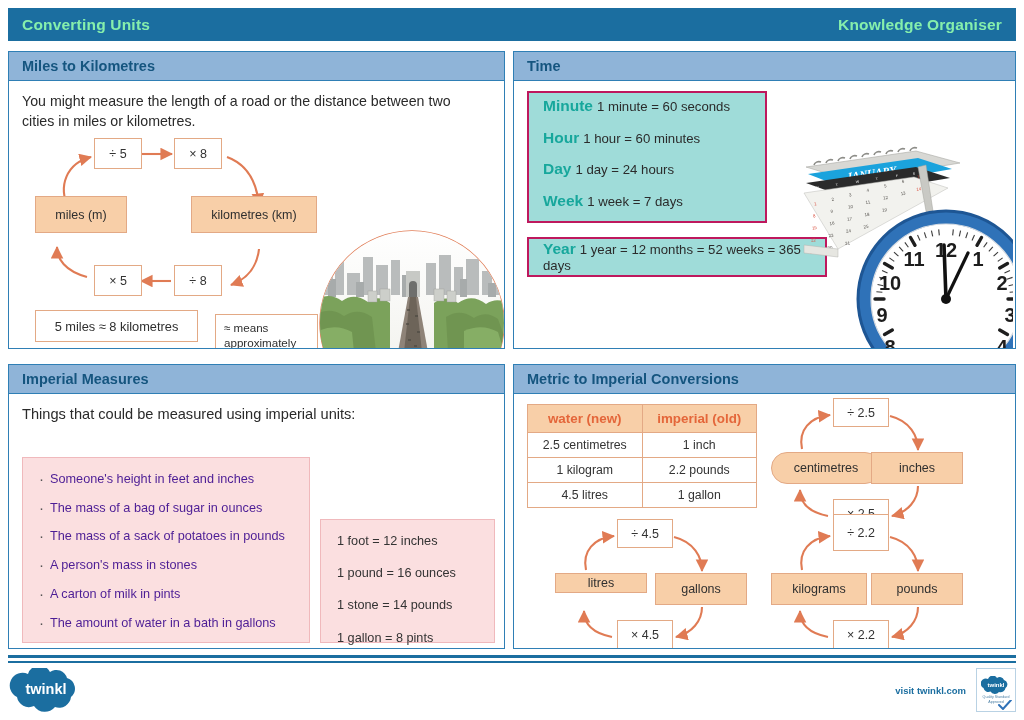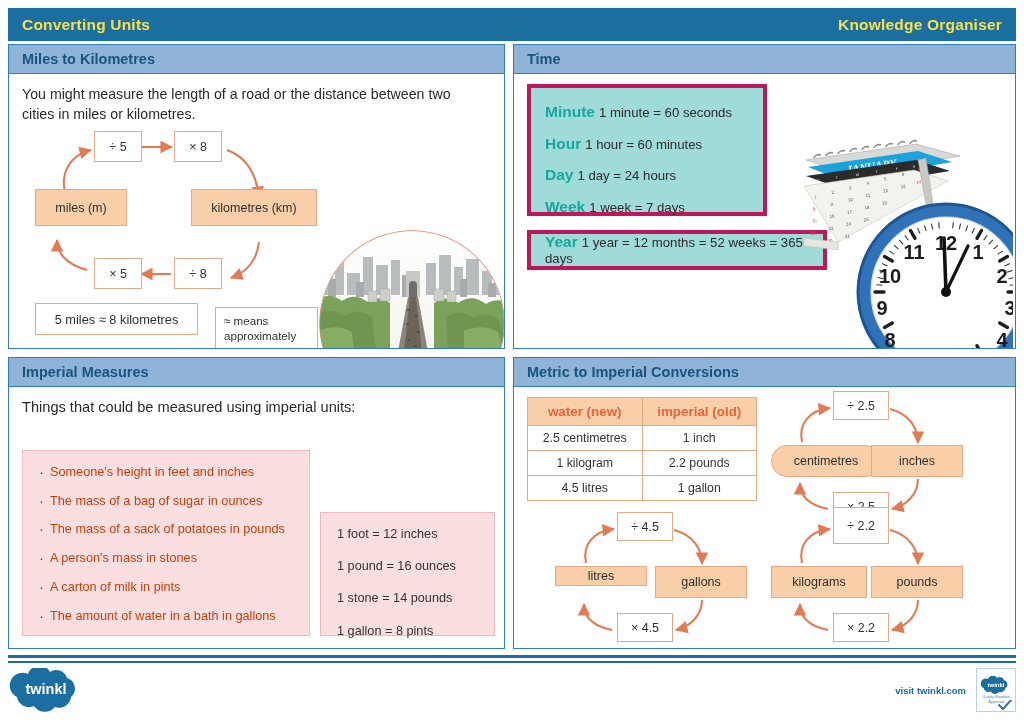--- a/index.html
+++ b/index.html
@@ -15,37 +15,37 @@
   
   .page-header {
     position: absolute; left: 8px; top: 8px;
     width: 1008px; height: 33px;
     background: #1b6ea0;
     display: flex; align-items: center;
     justify-content: space-between;
     padding: 0 14px;
   }
   .page-header .ttl {
-    color: #fde047; font-size: 15.5px; font-weight: bold;
+    color: #86efac; font-size: 15.5px; font-weight: bold;
     letter-spacing: .2px;
   }
 
   
   .grid {
     position: absolute; left: 8px; top: 44px;
     width: 1008px; height: 605px;
     display: grid;
     grid-template-columns: 497px 503px;
     grid-template-rows: 305px 292px;
     gap: 8px;
   }
   .panel {
     border: 1.5px solid #2f7fb5;
     background: #ffffff;
-    position: relative; overflow: hidden;
+    position: relative; overflow: hidden; margin-top: 7px;
   }
   .panel-head {
     background: #8fb4d8;
     border-bottom: 1px solid #2f7fb5;
     height: 29px;
     display: flex; align-items: center;
     padding-left: 13px;
   }
   .panel-head span {
     color: #15557f; font-size: 14.5px; font-weight: bold;
@@ -76,38 +76,38 @@
     display: flex; align-items: center;
     font-size: 12.8px;
   }
   .arrow-svg { position: absolute; left: 0; top: 0; pointer-events: none; }
 
   
   .city-pic { position: absolute; right: -6px; bottom: -4px; width: 196px; height: 125px; }
 
   
   .teal-box {
-    background: #9fdcd9; border: 4px solid #be185d;
-    position: absolute; padding: 15px 14px;
+    background: #9fdcd9; border: 2px solid #be185d;
+    position: absolute; padding: 4px 14px;
   }
   .time-row { font-size: 13.2px; color: #2b2b2b; margin-bottom: 13px; line-height: 1.2; }
   .time-row:last-child { margin-bottom: 0; }
   .time-row .kw {
     color: #17a79c; font-weight: bold; font-size: 15.5px; margin-right: 4px;
   }
   .cal-clock { position: absolute; right: 2px; top: 58px; width: 215px; height: 230px; }
 
   
   .pink-box {
     background: #fbdfe0; border: 1.2px solid #f0b9bc;
     position: absolute;
   }
   .pink-box ul { list-style: none; padding: 14px 16px; }
   .pink-box li {
-    font-size: 12.7px; color: #c2410c; margin-bottom: 13.5px;
+    font-size: 12.7px; color: #4c1d95; margin-bottom: 13.5px;
     position: relative; padding-left: 11px; line-height: 1.2;
   }
   .pink-box li:last-child { margin-bottom: 0; }
   .pink-box li::before {
     content: "·"; position: absolute; left: 0; top: -2px;
     color: #555; font-size: 15px;
   }
   .conv-list { padding: 14px 16px; }
   .conv-list div {
     font-size: 12.7px; color: #333; margin-bottom: 17px; line-height: 1.2;

